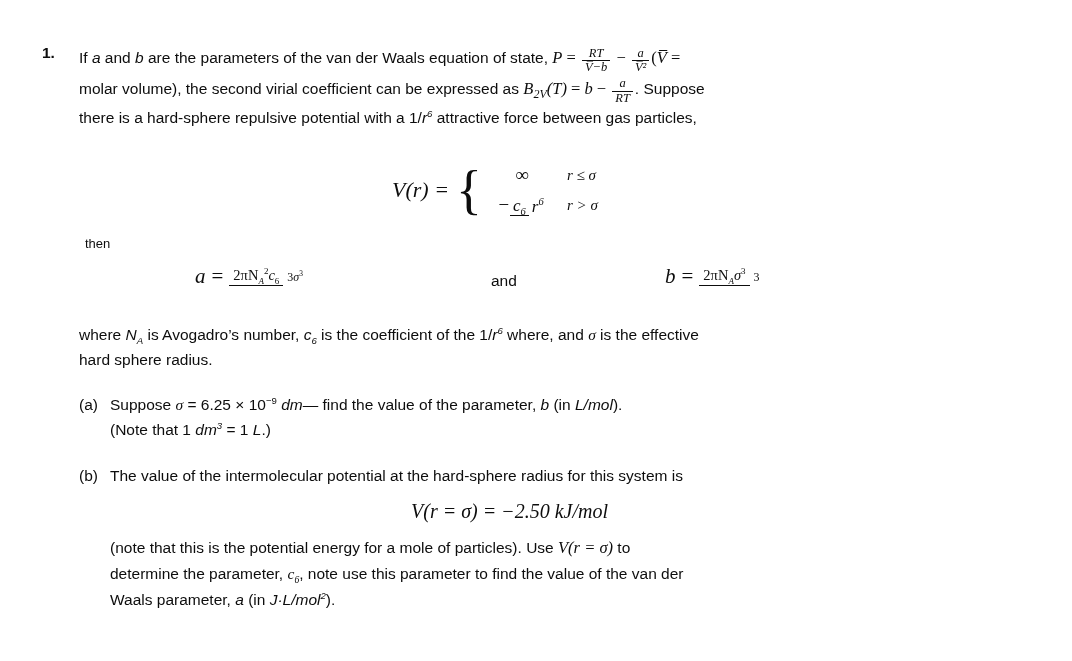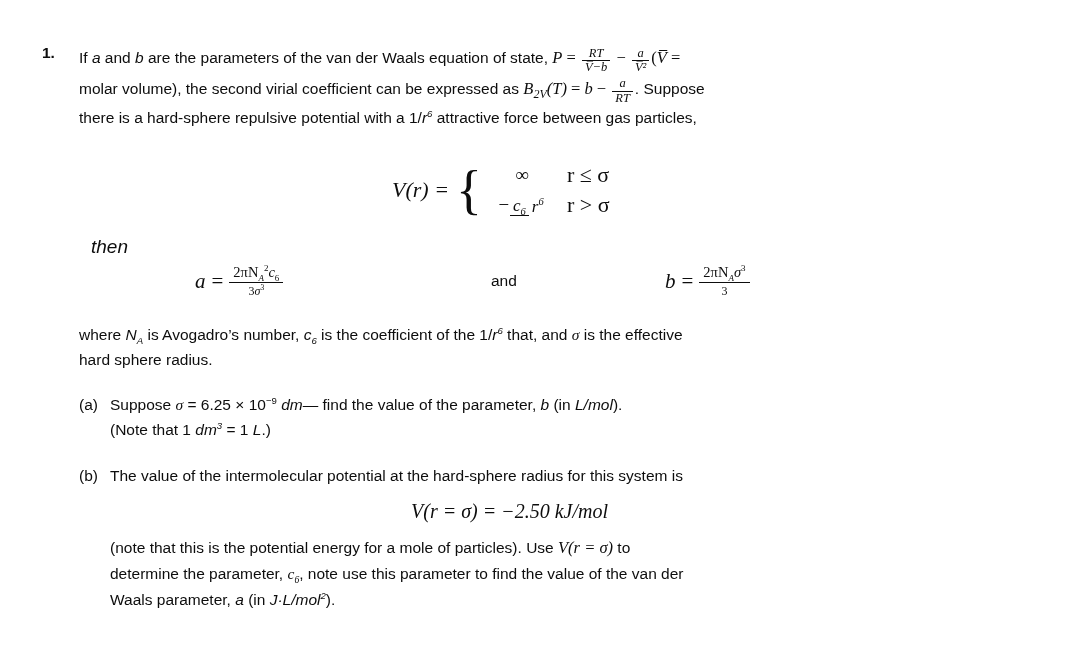--- a/index.html
+++ b/index.html
@@ -98,41 +98,41 @@
   }
   .pw-rows { display: flex; flex-direction: column; }
   .pw-row { display: flex; align-items: center; height: 30px; }
   .pw-val {
     width: 74px;
     text-align: center;
     font-size: 19px;
     font-style: italic;
   }
   .pw-cond {
-    font-size: 22px;
+    font-size: 15px;
+    font-style: italic;
     padding-left: 8px;
     white-space: nowrap;
   }
   .bigfrac {
     display: inline-flex;
     flex-direction: row;
     align-items: center;
     vertical-align: middle;
     line-height: 1.05;
   }
   .bigfrac .num { border-bottom: 1.2px solid #0d0d0d; padding: 0 3px; font-size: 17px;}
   .bigfrac .den { padding: 0 3px; font-size: 17px; }
 
   
   .then-line {
     position: absolute;
-    left: 91px;
+    left: 85px;
     top: 236px;
-    font-size: 19px;
-    font-style: italic;
+    font-size: 13px;
   }
 
   
   .ab-row {
     position: absolute;
     left: 0;
     top: 264px;
     width: 1072px;
     display: flex;
     align-items: center;
@@ -141,21 +141,21 @@
   .ab-and { position: absolute; left: 491px; top: 8px; font-size: 15.5px; }
   .ab-b { position: absolute; left: 665px; top: 0; display: flex; align-items: center; }
   .eqlhs {
     font-family: "Liberation Serif", serif;
     font-style: italic;
     font-size: 21px;
     margin-right: 6px;
   }
   .dfrac {
     display: inline-flex;
-    flex-direction: column;
+    flex-direction: row;
     align-items: center;
     font-family: "Liberation Serif", serif;
     line-height: 1.18;
   }
   .dfrac .num {
     border-bottom: 1.2px solid #0d0d0d;
     padding: 0 4px 1px 4px;
     font-size: 14.5px;
   }
   .dfrac .den {
@@ -255,21 +255,21 @@
       <span class="eqlhs mn">=</span>
       <span class="dfrac">
         <span class="num"><span class="mn">2πN</span><sub class="sm mi">A</sub><span class="mi">σ</span><sup class="sm mn">3</sup></span>
         <span class="den mn">3</span>
       </span>
     </div>
 
   </div>
 
   <div class="where-para">
-    <span>where </span><span class="ital">N</span><sub class="sm ital">A</sub><span> is Avogadro’s number, </span><span class="ital">c</span><sub class="sm ital">6</sub><span> is the coefficient of the 1/</span><span class="ital">r</span><sup class="sm ital">6</sup><span> that, and </span><span class="mi">σ</span><span> is the effective</span>
+    <span>where </span><span class="ital">N</span><sub class="sm ital">A</sub><span> is Avogadro’s number, </span><span class="ital">c</span><sub class="sm ital">6</sub><span> is the coefficient of the 1/</span><span class="ital">r</span><sup class="sm ital">6</sup><span> where, and </span><span class="mi">σ</span><span> is the effective</span>
     <br>
     <span>hard sphere radius.</span>
   </div>
 
   <div class="part part-a">
     <span class="part-label">(a)</span>
     <div class="part-text">
       <span> Suppose </span><span class="mi">σ</span><span> = 6.25 × 10</span><sup class="sm">−9</sup><span class="ital"> dm</span><span>— find the value of the parameter, </span><span class="ital">b</span><span> (in </span><span class="ital">L/mol</span><span>).</span>
       <div><span>(Note that 1 </span><span class="ital">dm</span><sup class="sm ital">3</sup><span> = 1 </span><span class="ital">L</span><span>.)</span></div>
     </div>

